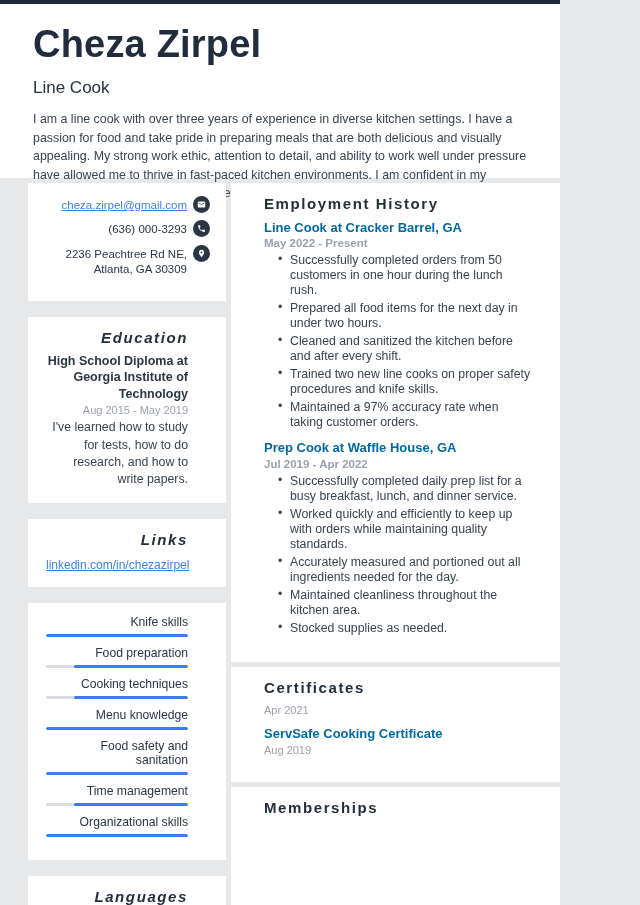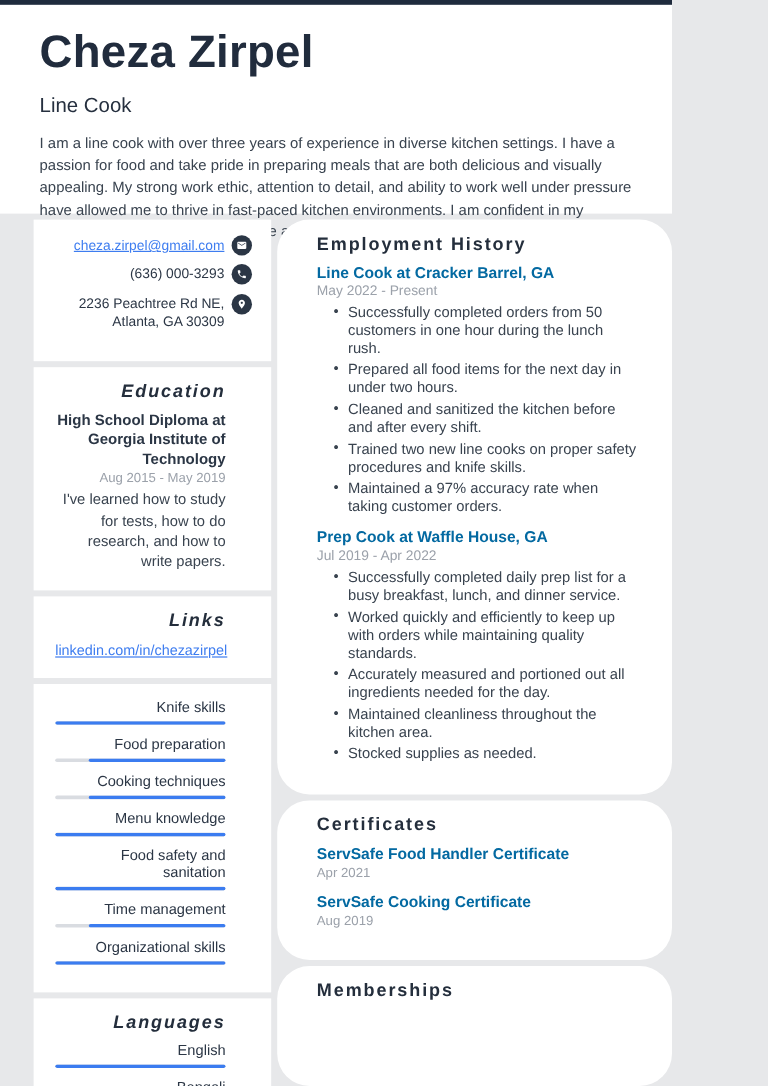--- a/index.html
+++ b/index.html
@@ -19,21 +19,21 @@
     padding:20px 33px 0 33px;
     height:178px;
     flex:0 0 auto;
   }
   .name { font-size:38px; line-height:1.08; font-weight:600; color:#212c3d; letter-spacing:0.2px; }
   .job-title { font-size:17px; font-weight:500; color:#26303f; margin-top:13px; }
   .summary { font-size:12.4px; line-height:1.5; color:#39434f; margin-top:12px; }
 
   
   .columns { flex:1 1 auto; display:flex; gap:5px; margin-top:5px; min-height:0; }
-  .col-left  { width:226px; flex:0 0 226px; display:flex; flex-direction:column; gap:5px;padding-left:28px; }
+  .col-left  { width:226px; flex:0 0 226px; display:flex; flex-direction:column; gap:16px;padding-left:28px; }
   .col-right { flex:1 1 auto; display:flex; flex-direction:column; gap:5px; }
   .card { background:#fff; }
   .grow { flex:1 1 auto; }
 
   .side-card { text-align:right; padding:12px 38px 14px 18px; }
   .side-heading, .main-heading {
     font-size:15px; font-weight:700; color:#242e3c; letter-spacing:1.6px;
   }
   .side-heading { margin-bottom:7px;font-style:italic; }
 
@@ -56,25 +56,25 @@
   
   .links-card .link { font-size:12px; }
 
   
   .meter-item { margin-bottom:7px; }
   .meter-label { font-size:12.2px; color:#2b3645; margin-bottom:5px; }
   .meter-track { height:3px; background:#d9dce1; border-radius:2px; position:relative; overflow:hidden; margin-bottom:9px; }
   .meter-fill { position:absolute; right:0; top:0; height:100%; background:#3b7cf0; border-radius:2px; }
 
   
-  .main-card { padding:12px 28px 16px 33px;border-radius:27px; }
+  .main-card { padding:12px 28px 16px 33px; }
   .main-heading { margin-bottom:8px; }
   .job { margin-bottom:10px; }
   .job-name, .item-name { font-size:13px; font-weight:700; color:#0369a1; line-height:1.25; }
-  .job-dates { font-size:11.5px; color:#9ba1aa; margin:1px 0 4px 0; }
+  .job-dates { font-size:11.5px; color:#9ba1aa; margin:1px 0 4px 0;font-weight:bold; }
   ul.bullets { list-style:none; margin-left:14px; }
   ul.bullets li {
     position:relative; padding-left:12px;
     font-size:12.3px; line-height:1.22; color:#39434f; margin-bottom:3px;
   }
   ul.bullets li::before { content:"•"; position:absolute; left:0; top:-1px; color:#39434f; }
   .cert-item { margin-bottom:10px; }
   .memb-item { margin-bottom:13px; }
 </style>
 </head>
@@ -248,21 +248,20 @@
                 </ul>
             </div>
           </div>
       </div>
 
       <div class="card main-card">
         <div class="main-heading">Certificates</div>
         <div>
 
             <div class="cert-item">
-              <div class="item-name">ServSafe Food Handler Certificate</div>
               <div class="date-gray">Apr 2021</div>
             </div>
 
             <div class="cert-item">
               <div class="item-name">ServSafe Cooking Certificate</div>
               <div class="date-gray">Aug 2019</div>
             </div>
           </div>
       </div>
 

